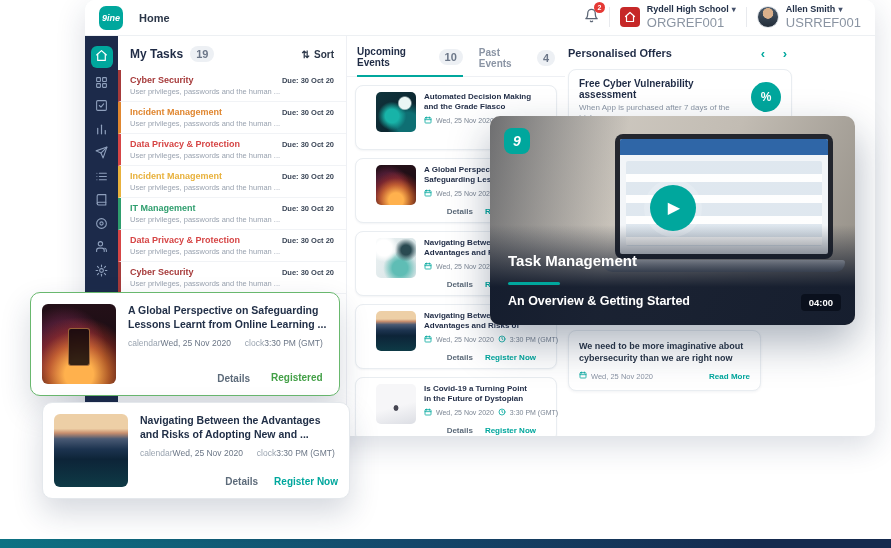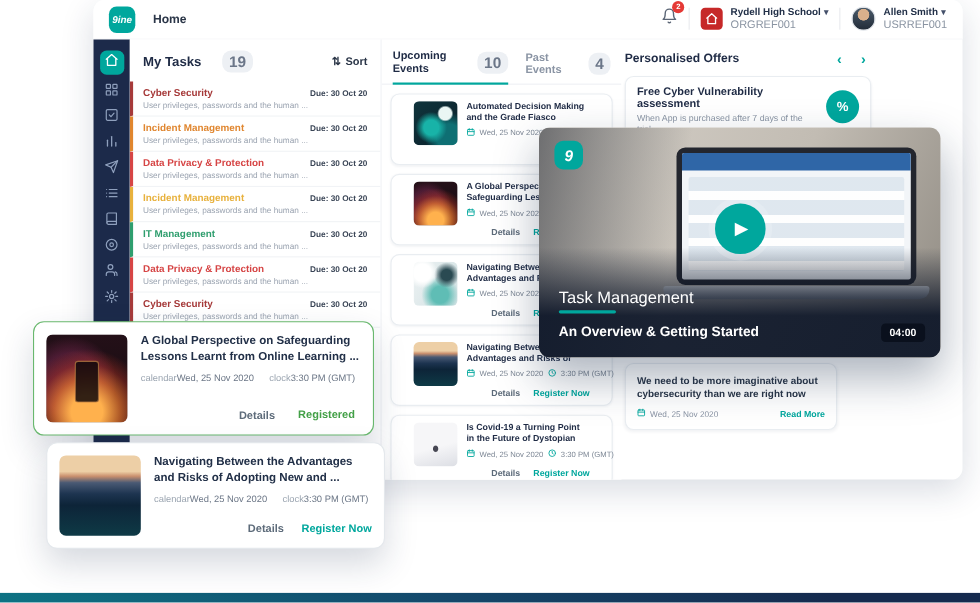--- a/index.html
+++ b/index.html
@@ -22,43 +22,43 @@
   .bell-wrap { position:relative; }
   .badge { position:absolute; top:-6px; right:-6px; background:#e53935; color:#fff; font-size:7px; font-weight:700;
            min-width:11px; height:11px; border-radius:6px; display:flex; align-items:center; justify-content:center; padding:0 2px; }
   .v-div { width:1px; height:20px; background:#e8eaee; }
   .org { display:flex; align-items:center; gap:7px; }
   .org-logo { width:20px; height:20px; border-radius:4px; background:#c62828; color:#fff; display:flex;
               align-items:center; justify-content:center; }
   .org-logo svg { width:12px; height:12px; }
   .id-texts { line-height:1.2; }
   .id-name { font-size:9px; font-weight:700; color:#223048; white-space:nowrap; }
-  .id-ref { font-size:10px; color:#8a94a2; }
+  .id-ref { font-size:13px; color:#8a94a2; }
   .caret { font-size:8px; color:#44506a; margin-left:3px; }
   .avatar { width:22px; height:22px; border-radius:50%; border:1px solid #dfe3e8;
             background: radial-gradient(circle at 50% 32%, #d9b08c 0 30%, rgba(0,0,0,0) 33%),
                         linear-gradient(#4a5a6a,#222c38); }
 
   
   .sidebar { position:absolute; left:0; top:36px; width:33px; height:400px; background:#1c2a4a;
              border-radius:0 0 0 10px; display:flex; flex-direction:column; align-items:center; padding-top:6px; }
   .side-item { width:33px; height:23.5px; display:flex; align-items:center; justify-content:center; color:#8fa0bd; }
   .side-item svg { width:13px; height:13px; }
   .side-item.active { height:30px; }
   .active-tile { width:22px; height:22px; border-radius:6px; background:#00a79d; display:flex;
                  align-items:center; justify-content:center; color:#fff; }
   .active-tile svg { width:13px; height:13px; }
 
   
   .tasks-panel { position:absolute; left:33px; top:36px; width:229px; height:400px; background:#fff;
                  border-right:1px solid #eef0f4; overflow:hidden; }
   .tasks-header { display:flex; align-items:center; padding:10px 12px 8px 12px; }
   .tasks-title { font-size:12px; font-weight:800; color:#1f2b45; }
-  .count-badge { font-size:14px; font-weight:700; color:#6b7688; background:#edf0f4; border-radius:8px;
-                 padding:2px 6px; margin-left:19px; }
+  .count-badge { font-size:11px; font-weight:700; color:#6b7688; background:#edf0f4; border-radius:8px;
+                 padding:2px 6px; margin-left:7px; }
   .sort-btn { margin-left:auto; font-size:10px; font-weight:700; color:#2b3648; display:flex; align-items:center; gap:4px; }
   .sort-icon { font-size:10px; color:#2b3648; }
   .task-item { border-left:3px solid var(--tc,#ccc); padding:5px 12px 5px 9px; border-bottom:1px solid #f1f3f6; }
   .task-top { display:flex; justify-content:space-between; align-items:center; gap:0; }
   .task-title { font-size:9px; font-weight:700; color:var(--tc,#333); white-space:nowrap; }
   .task-due { font-size:7.5px; font-weight:700; color:#3a4556; white-space:nowrap; }
   .task-sub { font-size:7.5px; color:#9aa3b0; margin-top:2px; white-space:nowrap; overflow:hidden; text-overflow:ellipsis; }
 
   
   .events-panel { position:absolute; left:262px; top:36px; width:218px; height:400px; background:#fff; overflow:hidden; }
@@ -113,21 +113,21 @@
                       background:repeating-linear-gradient(180deg,#dde6ee 0 13px,#ffffff 13px 21px);
                       border-radius:2px; opacity:.9; }
   .laptop-base { position:absolute; left:-12px; right:-12px; bottom:0; height:12px;
                  background:linear-gradient(#e6e8ea,#9aa0a8); border-radius:3px 3px 10px 10px; }
   .play-btn { position:absolute; left:50%; top:44%; transform:translate(-50%,-50%); width:46px; height:46px;
               border-radius:50%; background:#00a79d; display:flex; align-items:center; justify-content:center;
               box-shadow:0 0 0 6px rgba(255,255,255,.18); cursor:pointer; z-index:3; }
   .play-glyph { color:#fff; font-size:16px; margin-left:3px; }
   .video-overlay { position:absolute; left:0; right:0; bottom:0; height:100px;
                    background:linear-gradient(180deg,rgba(13,22,40,0),rgba(13,22,40,.93) 62%); z-index:2; }
-  .video-title { position:absolute; left:18px; bottom:46px; color:#fff; font-size:15px; font-weight:400; z-index:4; }
+  .video-title { position:absolute; left:18px; bottom:56px; color:#fff; font-size:15px; font-weight:700; z-index:4; }
   .video-underline { position:absolute; left:18px; bottom:40px; width:52px; height:3px; background:#00a79d;
                      border-radius:2px; z-index:4; }
   .video-sub { position:absolute; left:18px; bottom:17px; color:#fff; font-size:12.5px; font-weight:600; z-index:4; }
   .video-time { position:absolute; right:14px; bottom:14px; background:rgba(8,14,26,.85); color:#fff;
                 font-size:9.5px; font-weight:700; padding:3px 8px; border-radius:4px; z-index:4; }
   .video-logo { position:absolute; left:14px; top:12px; width:26px; height:26px; border-radius:8px; background:#00a79d;
                 color:#fff; display:flex; align-items:center; justify-content:center; font-size:14px; font-weight:800;
                 font-style:italic; z-index:4; }
 
   

